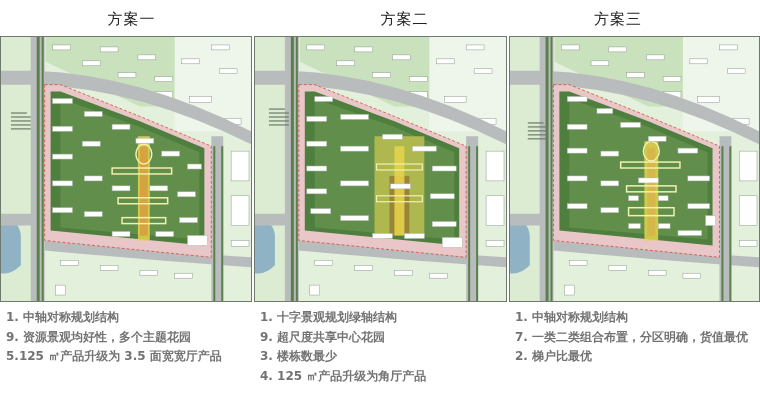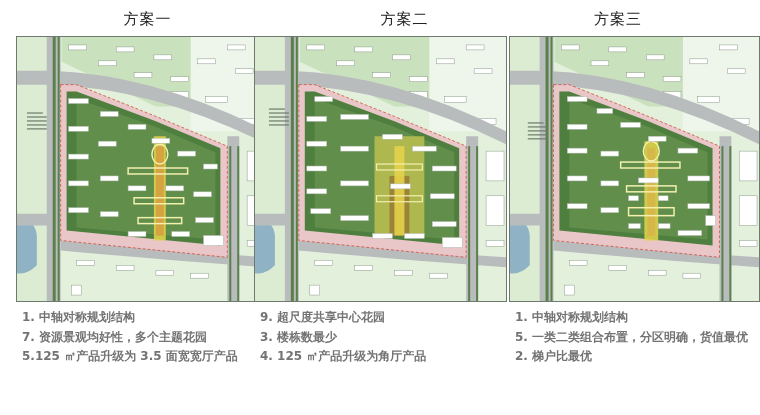--- a/index.html
+++ b/index.html
@@ -10,21 +10,21 @@
            font-size:15px; color:#222; letter-spacing:1px; }
   .plan { position:absolute; top:36px; height:266px; overflow:hidden;
           border:1px solid #6f7a6f; background:#dfeed8; box-sizing:border-box; }
   .plan svg { display:block; width:100%; height:100%; }
   .notes { position:absolute; top:308px; left:6px; margin:0; padding:0; list-style:none; }
   .notes li { font-size:12px; font-weight:bold; color:#737373; line-height:19.5px; white-space:nowrap; }
 </style>
 </head>
 <body>
 
-<div class="panel" style="left:16px;width:263px;">
+<div class="panel" style="left:0;width:263px;">
   <div class="title">方案一</div>
   <div class="plan" style="left:0;width:252px;">
     <svg viewBox="0 0 252 266" preserveAspectRatio="none">
       <rect width="252" height="266" fill="#e3f0dc"></rect>
       <rect x="175" y="0" width="77" height="95" fill="#eef5ea"></rect>
       <rect x="0" y="0" width="35" height="266" fill="#dcecd2"></rect>
 
       <path d="M45 0 L175 0 L175 70 L140 70 L45 25 Z" fill="#c9e2bd"></path>
       <g fill="#ffffff" stroke="#8a9a8a" stroke-width="0.5">
         <rect x="52" y="8" width="18" height="5"></rect>
@@ -109,21 +109,21 @@
           <rect x="10" y="76" width="16" height="1.2"></rect>
           <rect x="10" y="80" width="20" height="1.2"></rect>
           <rect x="10" y="84" width="20" height="1.2"></rect>
           <rect x="10" y="88" width="20" height="1.2"></rect>
           <rect x="10" y="92" width="20" height="1.2"></rect>
         </g>
     </svg>
   </div>
   <ul class="notes">
     <li>1. 中轴对称规划结构</li>
-    <li>7. 资源景观均好性，多个主题花园</li>
+    <li>9. 资源景观均好性，多个主题花园</li>
     <li>5.125 ㎡产品升级为 3.5 面宽宽厅产品</li>
   </ul>
 </div>
 
 <div class="panel" style="left:254px;width:301px;">
   <div class="title">方案二</div>
   <div class="plan" style="left:0;width:253px;">
     <svg viewBox="0 0 252 266" preserveAspectRatio="none">
       <rect width="252" height="266" fill="#e3f0dc"></rect>
       <rect x="175" y="0" width="77" height="95" fill="#eef5ea"></rect>
@@ -201,20 +201,21 @@
       <g fill="#6a7a6a">
           <rect x="14" y="72" width="16" height="1.2"></rect>
           <rect x="14" y="76" width="20" height="1.2"></rect>
           <rect x="14" y="80" width="20" height="1.2"></rect>
           <rect x="14" y="84" width="20" height="1.2"></rect>
           <rect x="14" y="88" width="20" height="1.2"></rect>
         </g>
     </svg>
   </div>
   <ul class="notes">
+    <li>1. 十字景观规划绿轴结构</li>
     <li>9. 超尺度共享中心花园</li>
     <li>3. 楼栋数最少</li>
     <li>4. 125 ㎡产品升级为角厅产品</li>
   </ul>
 </div>
 
 <div class="panel" style="left:509px;width:218px;">
   <div class="title">方案三</div>
   <div class="plan" style="left:0;width:251px;">
     <svg viewBox="0 0 252 266" preserveAspectRatio="none">
@@ -297,16 +298,16 @@
           <rect x="18" y="86" width="16" height="1.2"></rect>
           <rect x="18" y="90" width="20" height="1.2"></rect>
           <rect x="18" y="94" width="20" height="1.2"></rect>
           <rect x="18" y="98" width="20" height="1.2"></rect>
           <rect x="18" y="102" width="20" height="1.2"></rect>
         </g>
     </svg>
   </div>
   <ul class="notes">
     <li>1. 中轴对称规划结构</li>
-    <li>5. 一类二类组合布置，分区明确，货值最优</li>
+    <li>7. 一类二类组合布置，分区明确，货值最优</li>
     <li>2. 梯户比最优</li>
   </ul>
 </div>
 
 </body></html>

